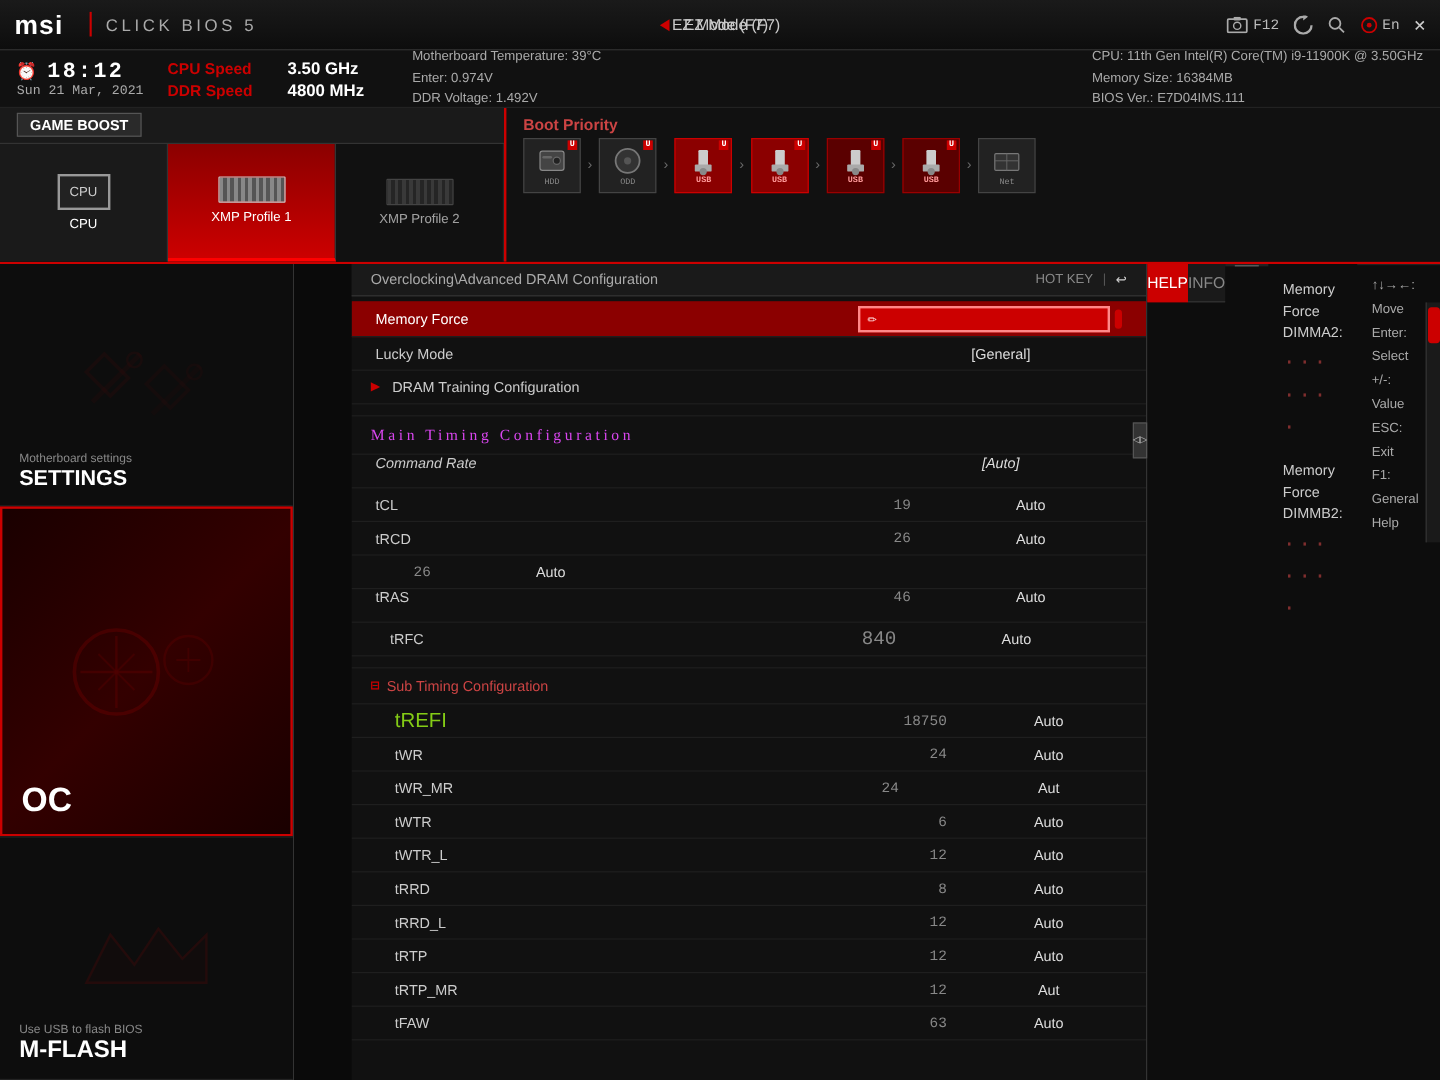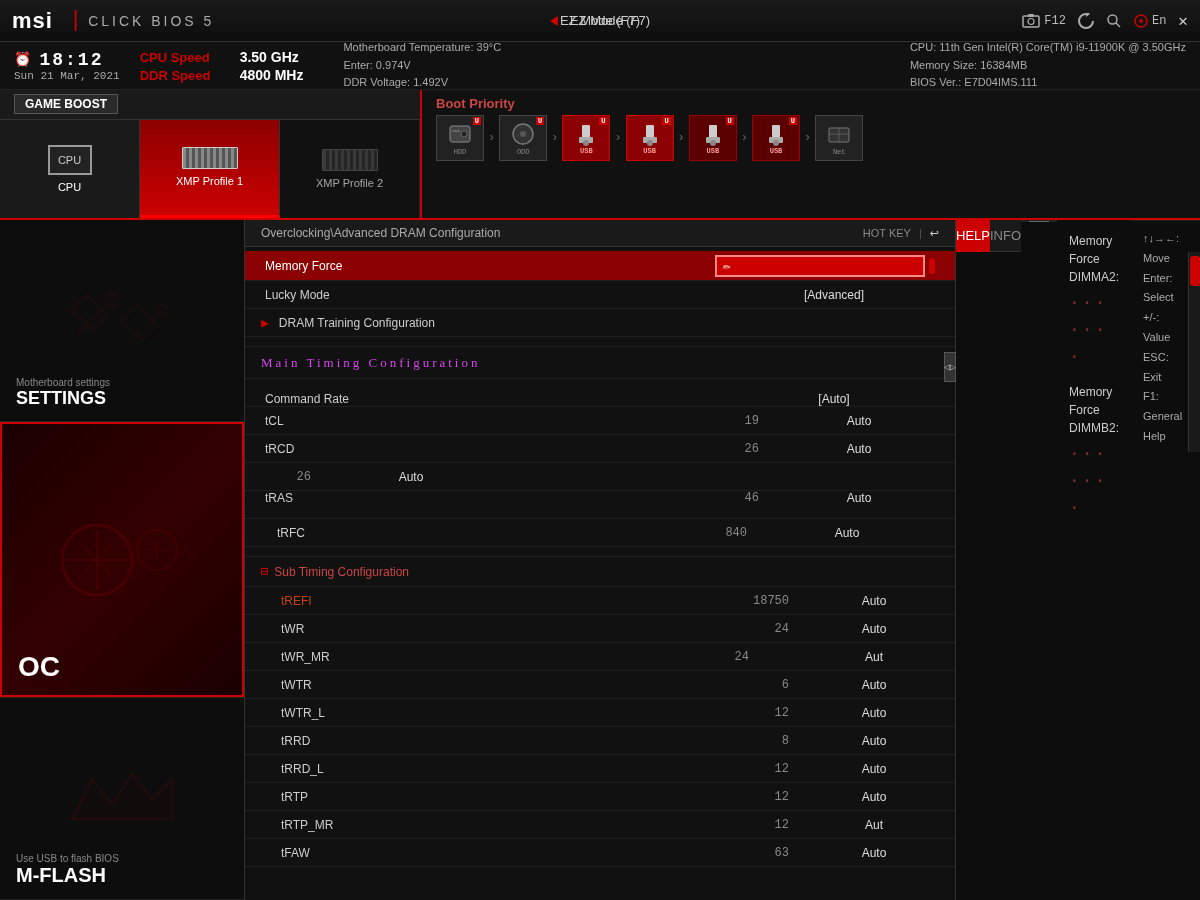--- a/index.html
+++ b/index.html
@@ -663,21 +663,21 @@
       <div style="position:absolute;top:0;left:0;right:0;bottom:0;display:flex;align-items:center;justify-content:center;opacity:0.15;">
         <svg width="120" height="80" viewBox="0 0 120 80" fill="none">
           <path d="M10 60 L30 20 L50 45 L70 15 L90 40 L110 20 L110 60 Z" stroke="#cc0000" stroke-width="2" fill="rgba(200,0,0,0.2)" opacity="0.8"></path>
         </svg>
       </div>
       <span class="sidebar-settings-sublabel">Use USB to flash BIOS</span>
       <span class="sidebar-settings-label" style="font-size:20px;">M-FLASH</span>
     </div>
   </div>
 
-  <div id="main-content" style="flex:1;background:#111;display:flex;flex-direction:column;">
+  <div id="main-content" style="flex:1;background:#111;display:flex;flex-direction:column;margin-left:48px;">
 
     <div id="breadcrumb-bar" style="background:#1a1a1a;border-bottom:1px solid #333;padding:6px 16px;display:flex;align-items:center;justify-content:space-between;font-size:12px;color:#aaa;font-family:Arial,sans-serif;">
       <span>Overclocking\Advanced DRAM Configuration</span>
       <div style="display:flex;align-items:center;gap:8px;font-size:11px;color:#888;">
         <span>HOT KEY</span>
         <span style="color:#555;">|</span>
         <span style="cursor:pointer;color:#ccc;">↩</span>
       </div>
     </div>
 
@@ -688,35 +688,35 @@
         <div class="memory-force-input" style="background:#cc0000;border:2px solid #ff8888;height:22px;width:210px;display:flex;align-items:center;padding:0 6px;">
           <span class="pencil-cursor" style="color:#ffdddd;font-size:13px;">✏</span>
         </div>
         <div style="width:10px;margin-left:4px;">
           <div style="width:6px;height:16px;background:#cc0000;border-radius:3px;"></div>
         </div>
       </div>
 
       <div class="settings-row" style="display:flex;align-items:center;min-height:28px;border-bottom:1px solid #1f1f1f;padding:0 16px;">
         <span class="row-name" style="flex:1;font-size:12px;color:#ccc;font-family:Arial,sans-serif;">Lucky Mode</span>
-        <span class="row-value" style="width:210px;font-size:12px;color:#ddd;font-family:Arial,sans-serif;text-align:center;">[Advanced]</span>
+        <span class="row-value" style="width:210px;font-size:12px;color:#ddd;font-family:Arial,sans-serif;text-align:center;">[General]</span>
       </div>
 
       <div class="settings-row" style="display:flex;align-items:center;min-height:28px;border-bottom:1px solid #1f1f1f;padding:0 16px;">
         <span style="color:#cc0000;margin-right:6px;font-size:13px;">▶</span>
         <span class="row-name" style="flex:1;font-size:12px;color:#ccc;font-family:Arial,sans-serif;">DRAM Training Configuration</span>
       </div>
 
       <div style="height:10px;border-bottom:1px solid #1f1f1f;"></div>
 
       <div class="settings-row section-header" style="display:flex;align-items:center;min-height:32px;padding:6px 16px;">
         <span class="section-title" style="font-size:13px;color:#d946ef;font-family:Liberation Serif, serif;letter-spacing:3px;">Main  Timing  Configuration</span>
       </div>
 
-      <div class="settings-row" style="display:flex;align-items:flex-end;min-height:28px;border-bottom:1px solid #1f1f1f;padding:0 16px;">
+      <div class="settings-row" style="display:flex;align-items:flex-start;min-height:28px;border-bottom:1px solid #1f1f1f;padding:0 16px;font-style:italic;">
         <span class="row-name" style="flex:1;font-size:12px;color:#ccc;font-family:Arial,sans-serif;">Command Rate</span>
         <span class="row-value" style="width:210px;font-size:12px;color:#ddd;font-family:Arial,sans-serif;text-align:center;">[Auto]</span>
       </div>
 
       <div class="settings-row" style="display:flex;align-items:center;min-height:28px;border-bottom:1px solid #1f1f1f;padding:0 16px;">
         <span class="row-name" style="flex:1;font-size:12px;color:#ccc;font-family:Arial,sans-serif;">tCL</span>
         <span style="color:#888;font-size:12px;margin-right:20px;width:50px;text-align:right;">19</span>
         <span class="row-value" style="width:160px;font-size:12px;color:#ddd;font-family:Arial,sans-serif;text-align:center;">Auto</span>
       </div>
 
@@ -732,33 +732,33 @@
       </div>
 
       <div class="settings-row" style="display:flex;align-items:flex-start;min-height:28px;border-bottom:1px solid #1f1f1f;padding:0 16px;">
         <span class="row-name" style="flex:1;font-size:12px;color:#ccc;font-family:Arial,sans-serif;">tRAS</span>
         <span style="color:#888;font-size:12px;margin-right:20px;width:50px;text-align:right;">46</span>
         <span class="row-value" style="width:160px;font-size:12px;color:#ddd;font-family:Arial,sans-serif;text-align:center;">Auto</span>
       </div>
 
       <div class="settings-row" style="display:flex;align-items:center;min-height:28px;border-bottom:1px solid #1f1f1f;padding:0 28px;">
         <span class="row-name" style="flex:1;font-size:12px;color:#ccc;font-family:Arial,sans-serif;">tRFC</span>
-        <span style="color:#888;font-size:12px;margin-right:20px;width:50px;text-align:right;">840</span>
+        <span style="color:#888;font-size:16px;margin-right:20px;width:50px;text-align:right;">840</span>
         <span class="row-value" style="width:160px;font-size:12px;color:#ddd;font-family:Arial,sans-serif;text-align:center;">Auto</span>
       </div>
 
       <div style="height:10px;border-bottom:1px solid #1f1f1f;"></div>
 
       <div class="settings-row" style="display:flex;align-items:center;min-height:30px;border-bottom:1px solid #1f1f1f;padding:0 16px;">
         <span style="color:#cc0000;margin-right:6px;font-size:12px;font-weight:bold;">⊟</span>
         <span class="sub-section-title" style="font-size:12px;color:#cc4444;font-family:Arial,sans-serif;">Sub Timing Configuration</span>
       </div>
 
       <div class="settings-row" style="display:flex;align-items:center;min-height:28px;border-bottom:1px solid #1f1f1f;padding:0 16px;">
-        <span class="row-name indented" style="flex:1;font-size:12px;color:#c2410c;font-family:Arial,sans-serif;padding-left:20px;">tREFI</span>
+        <span class="row-name indented" style="flex:1;font-size:17px;color:#84cc16;font-family:Arial,sans-serif;padding-left:20px;">tREFI</span>
         <span style="color:#888;font-size:12px;margin-right:20px;width:60px;text-align:right;">18750</span>
         <span class="row-value" style="width:130px;font-size:12px;color:#ddd;font-family:Arial,sans-serif;text-align:center;">Auto</span>
       </div>
 
       <div class="settings-row" style="display:flex;align-items:center;min-height:28px;border-bottom:1px solid #1f1f1f;padding:0 16px;">
         <span class="row-name indented" style="flex:1;font-size:12px;color:#ccc;font-family:Arial,sans-serif;padding-left:20px;">tWR</span>
         <span style="color:#888;font-size:12px;margin-right:20px;width:60px;text-align:right;">24</span>
         <span class="row-value" style="width:130px;font-size:12px;color:#ddd;font-family:Arial,sans-serif;text-align:center;">Auto</span>
       </div>
 

